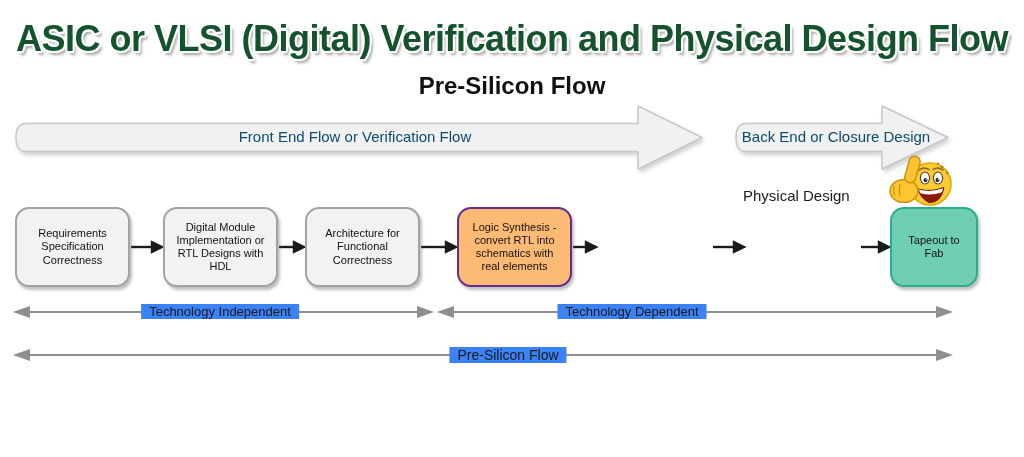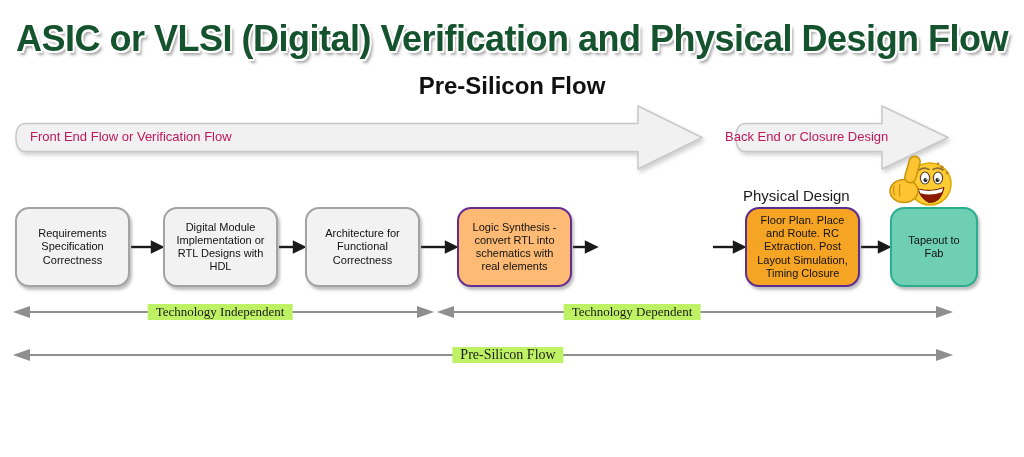--- a/index.html
+++ b/index.html
@@ -19,22 +19,22 @@
       -2px 0 0 #fff, 2px 0 0 #fff, 0 -2px 0 #fff, 0 2px 0 #fff,
       3px 4px 3px rgba(90,90,90,0.55);
   }
   .subtitle {
     position: absolute; top: 72px; left: 0; width: 100%;
     text-align: center; font-size: 24px; font-weight: bold; color: #111;
   }
   svg.layer { position: absolute; top: 0; left: 0; width: 1024px; height: 457px; }
   .big-arrow { filter: drop-shadow(2px 3px 2px rgba(0,0,0,0.18)); }
   .banner-label {
-    position: absolute; top: 128px; font-size: 13px; color: #be185d;
-    line-height: 18px;
+    position: absolute; top: 128px; font-size: 15px; color: #0c4a6e;
+    text-align: center; line-height: 18px;
   }
   .banner-label.front { left: 30px; width: 650px; }
   .banner-label.back  { left: 725px; width: 222px; }
   .box {
     position: absolute; top: 207px; height: 80px;
     border-radius: 14px; display: flex; align-items: center; justify-content: center;
     text-align: center; font-size: 11px; line-height: 1.2; color: #111;
     padding: 4px 6px; box-shadow: 2px 3px 3px rgba(110,110,110,0.45);
   }
   .box.gray   { background: #F2F2F2; border: 2px solid #A3A3A3; }
@@ -47,21 +47,21 @@
   .box-4 { left: 457px; width: 115px; }
   .box-5 { left: 597px; width: 115px; }
   .box-6 { left: 745px; width: 115px; }
   .box-7 { left: 890px; width: 88px; }
   .phys-label {
     position: absolute; top: 187px; left: 743px; width: 120px;
     text-align: left; font-size: 15px; color: #1a1a1a;
   }
   .range-label {
     position: absolute; transform: translateX(-50%);
-    background: #bef264; padding: 0 8px; color: #1a1a1a; white-space: nowrap; font-family: Liberation Serif, serif;
+    background: #3b82f6; padding: 0 8px; color: #1a1a1a; white-space: nowrap;
   }
   .range-label.ti { left: 220px; top: 304px; font-size: 13px; }
   .range-label.td { left: 632px; top: 304px; font-size: 13px; }
   .range-label.ps { left: 508px; top: 347px; font-size: 14px; }
   .emoji-wrap { position: absolute; left: 884px; top: 154px; width: 72px; height: 56px; }
 </style>
 </head>
 <body>
 
 <div class="stage">
@@ -138,23 +138,20 @@
     </div>
   <div class="box gray box-2">
       <span>Digital Module Implementation or RTL Designs with HDL</span>
     </div>
   <div class="box gray box-3">
       <span>Architecture for Functional Correctness</span>
     </div>
   <div class="box purple box-4">
       <span>Logic Synthesis - convert RTL into schematics with real elements</span>
     </div>
-  <div class="box orange box-6">
-      <span>Floor Plan. Place and Route. RC Extraction. Post Layout Simulation, Timing Closure</span>
-    </div>
   <div class="box teal box-7">
       <span>Tapeout to Fab</span>
     </div>
 
   <div class="range-label ti">Technology Independent</div>
   <div class="range-label td">Technology Dependent</div>
   <div class="range-label ps">Pre-Silicon Flow</div>
 
 </div>
 

